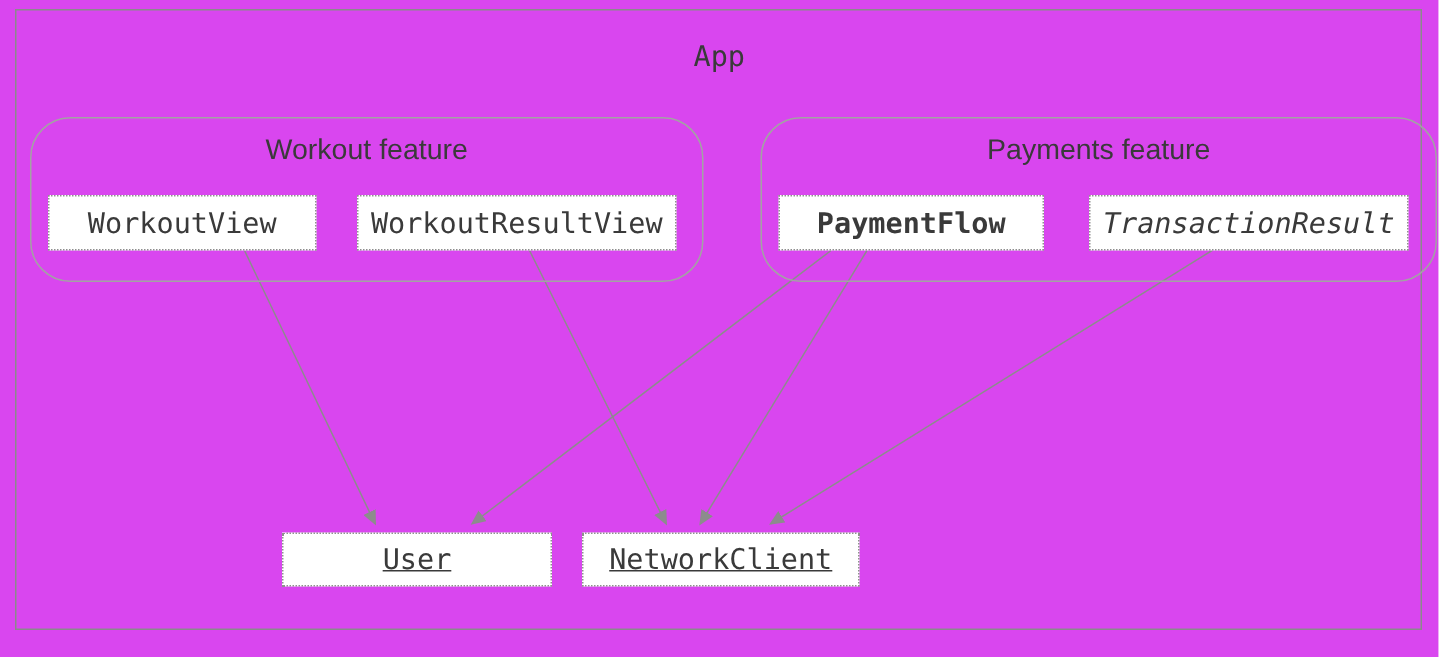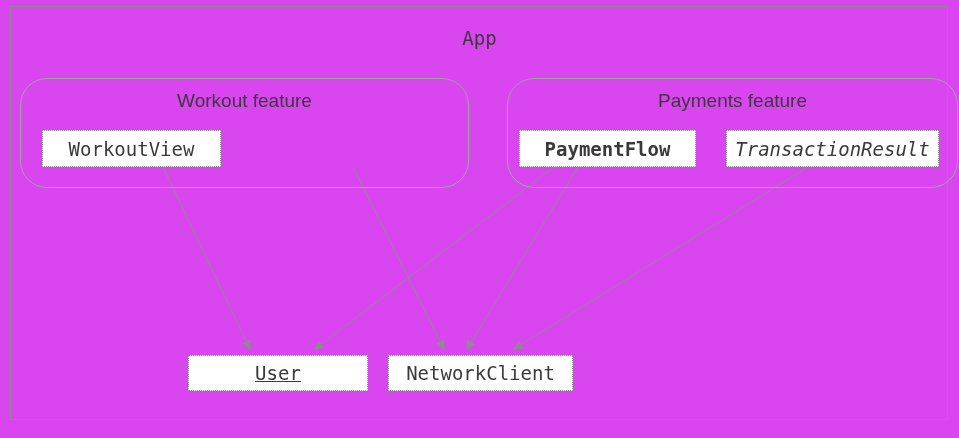--- a/index.html
+++ b/index.html
@@ -50,27 +50,27 @@
     background: #ffffff;
     font-family: "DejaVu Sans Mono", monospace;
     font-size: 19px;
     color: var(--text, #3a3a3a);
     display: flex;
     align-items: center;
     justify-content: center;
     box-sizing: border-box;
   }
   
-  .node-workoutview       { left: 21px;  top: 51px; width: 179px; height: 37px; }
+  .node-workoutview       { left: 11px;  top: 51px; width: 179px; height: 37px; }
   .node-workoutresultview { left: 217px; top: 51px; width: 213px; height: 37px; }
   .node-paymentflow       { left: 11px;  top: 51px; width: 177px; height: 37px; font-weight: bold; }
   .node-transactionresult { left: 218px; top: 51px; width: 213px; height: 37px; font-style: italic; }
   
   .node-user          { left: 188px; top: 355px; width: 180px; height: 36px; text-decoration: underline; }
-  .node-networkclient { left: 388px; top: 355px; width: 185px; height: 36px; }
+  .node-networkclient { left: 388px; top: 355px; width: 185px; height: 36px; text-decoration: underline; }
   #edges-layer {
     position: absolute;
     left: 0; top: 0;
     width: 959px; height: 438px;
     pointer-events: none;
   }
 </style>
 </head>
 <body>
 
@@ -91,20 +91,21 @@
         <line x1="353" y1="167" x2="444" y2="349" stroke="#8c8c8c" stroke-width="1" marker-end="url(#arrowhead)"></line>
         <line x1="554" y1="167" x2="315" y2="349" stroke="#8c8c8c" stroke-width="1" marker-end="url(#arrowhead)"></line>
         <line x1="578" y1="167" x2="467" y2="349" stroke="#8c8c8c" stroke-width="1" marker-end="url(#arrowhead)"></line>
         <line x1="808" y1="167" x2="514" y2="349" stroke="#8c8c8c" stroke-width="1" marker-end="url(#arrowhead)"></line>
       </g>
   </svg>
 
   <div class="group group-workout">
     <div class="group-title">Workout feature</div>
     <div class="node node-workoutview">WorkoutView</div>
+    <div class="node node-workoutresultview">WorkoutResultView</div>
   </div>
 
   <div class="group group-payments">
     <div class="group-title">Payments feature</div>
     <div class="node node-paymentflow">PaymentFlow</div>
     <div class="node node-transactionresult">TransactionResult</div>
   </div>
 
   <div class="node node-user">User</div>
   <div class="node node-networkclient">NetworkClient</div>

